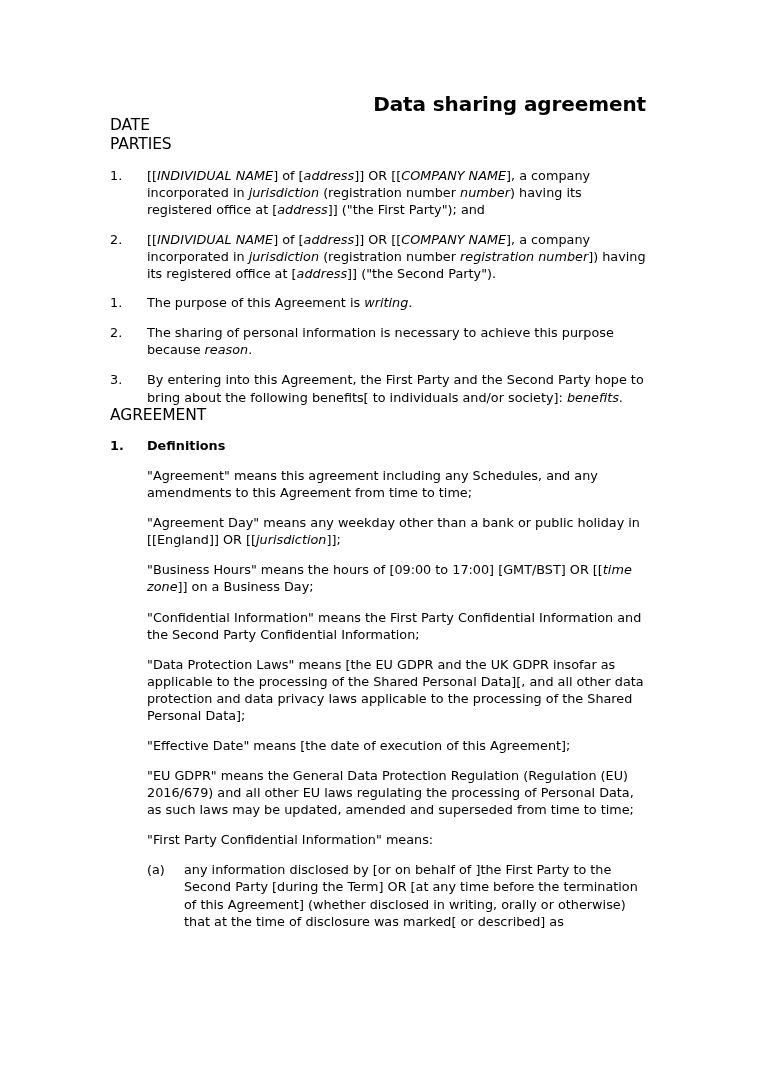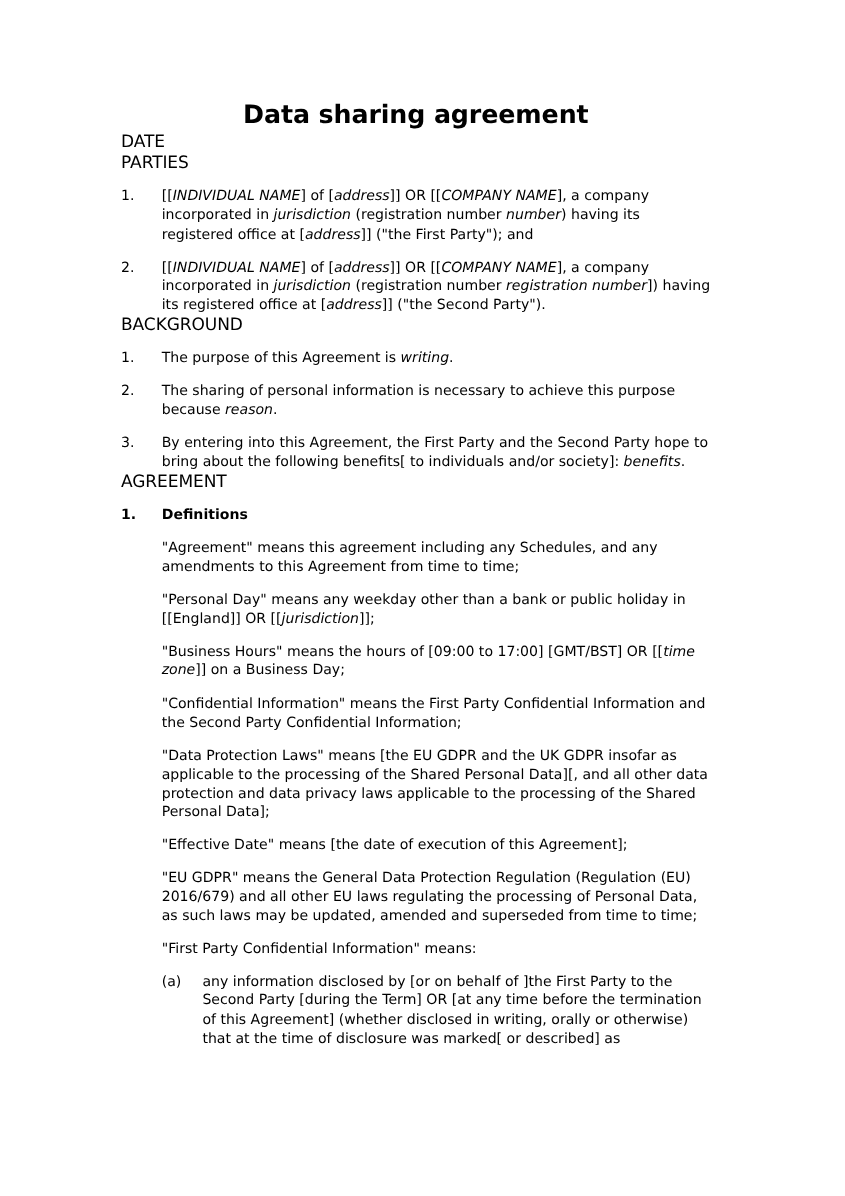--- a/index.html
+++ b/index.html
@@ -17,22 +17,22 @@
   .page {
     position: relative;
     width: 768px;
     height: 1087px;
     background: #ffffff;
     box-sizing: border-box;
     padding: 0 118px 0 110px;
     overflow: hidden;
   }
   .doc-title {
-    text-align: center;
-    font-size: 23px;
+    text-align: right;
+    font-size: 20px;
     font-weight: bold;
     letter-spacing: -0.1px;
     margin: 0;
     padding-top: 92px;
     padding-right: 4px;
     line-height: 1.2;
   }
   h2.section-heading {
     font-size: 15.5px;
     font-weight: normal;
@@ -104,21 +104,20 @@
   <div class="row first-item">
     <div class="num">1.</div>
     <div class="txt"><span>[[</span><i>INDIVIDUAL NAME</i><span>] of [</span><i>address</i><span>]] OR [[</span><i>COMPANY NAME</i><span>], a company incorporated in </span><i>jurisdiction</i><span> (registration number </span><i>number</i><span>) having its registered office at [</span><i>address</i><span>]] ("</span><b>the First Party</b><span>"); and</span></div>
   </div>
 
   <div class="row next-item">
     <div class="num">2.</div>
     <div class="txt"><span>[[</span><i>INDIVIDUAL NAME</i><span>] of [</span><i>address</i><span>]] OR [[</span><i>COMPANY NAME</i><span>], a company incorporated in </span><i>jurisdiction</i><span> (registration number </span><i>registration number</i><span>]) having its registered office at [</span><i>address</i><span>]] ("</span><b>the Second Party</b><span>").</span></div>
   </div>
 
-  <h2 class="section-heading sp-bg-h">BACKGROUND</h2>
 
   <div class="row first-item">
     <div class="num">1.</div>
     <div class="txt"><span>The purpose of this Agreement is </span><i>writing</i><span>.</span></div>
   </div>
 
   <div class="row next-item">
     <div class="num">2.</div>
     <div class="txt"><span>The sharing of personal information is necessary to achieve this purpose because </span><i>reason</i><span>.</span></div>
   </div>
@@ -131,21 +130,21 @@
   <h2 class="section-heading sp-agr-h">AGREEMENT</h2>
 
   <div class="row bold-row first-item">
     <div class="num">1.</div>
     <div class="txt">Definitions</div>
   </div>
 
 
   <div class="defn-block">"<b>Agreement</b><span>" means this agreement including any Schedules, and any amendments to this Agreement from time to time;</span></div>
 
-  <div class="defn-block">"<b>Personal Day</b><span>" means any weekday other than a bank or public holiday in [[England]] OR [[</span><i>jurisdiction</i><span>]];</span></div>
+  <div class="defn-block">"<b>Agreement Day</b><span>" means any weekday other than a bank or public holiday in [[England]] OR [[</span><i>jurisdiction</i><span>]];</span></div>
 
   <div class="defn-block">"<b>Business Hours</b><span>" means the hours of [09:00 to 17:00] [GMT/BST] OR [[</span><i>time zone</i><span>]] on a Business Day;</span></div>
 
   <div class="defn-block">"<b>Confidential Information</b><span>" means the First Party Confidential Information and the Second Party Confidential Information;</span></div>
 
   <div class="defn-block">"<b>Data Protection Laws</b><span>" means [the EU GDPR and the UK GDPR insofar as applicable to the processing of the Shared Personal Data][, and all other data protection and data privacy laws applicable to the processing of the Shared Personal Data];</span></div>
 
   <div class="defn-block">"<b>Effective Date</b><span>" means [the date of execution of this Agreement];</span></div>
 
   <div class="defn-block">"<b>EU GDPR</b><span>" means the General Data Protection Regulation (Regulation (EU) 2016/679) and all other EU laws regulating the processing of Personal Data, as such laws may be updated, amended and superseded from time to time;</span></div>

